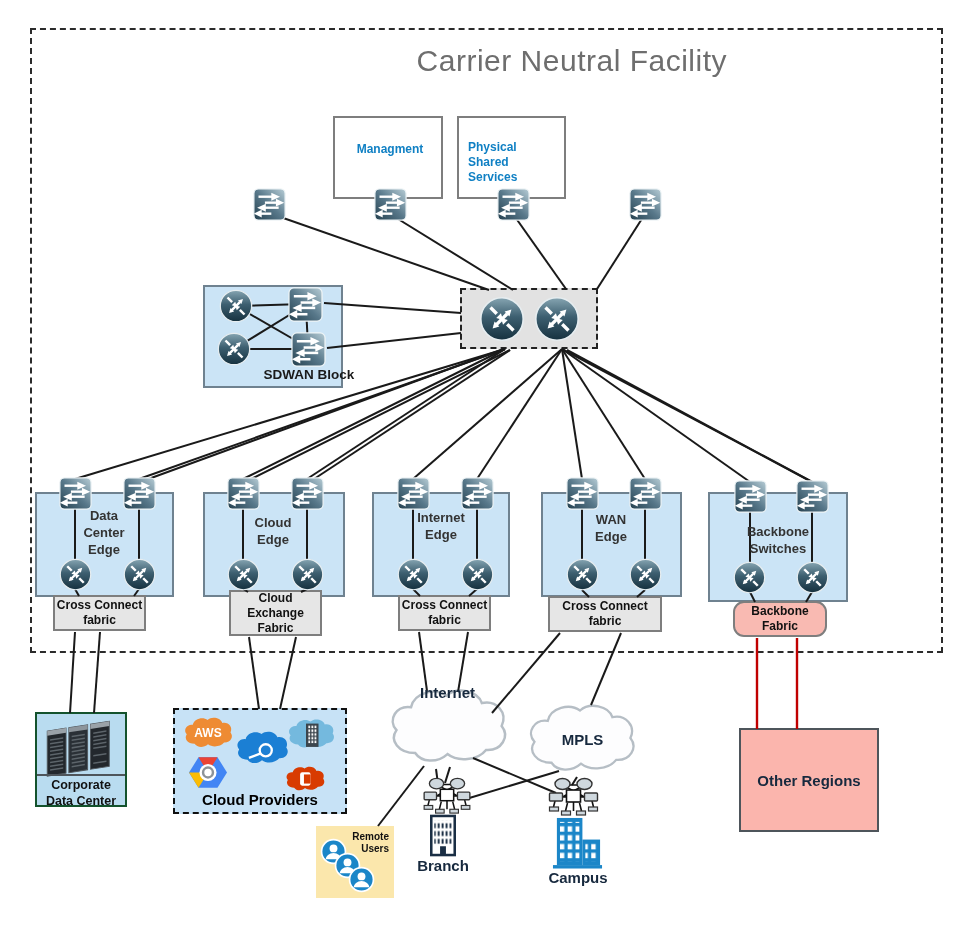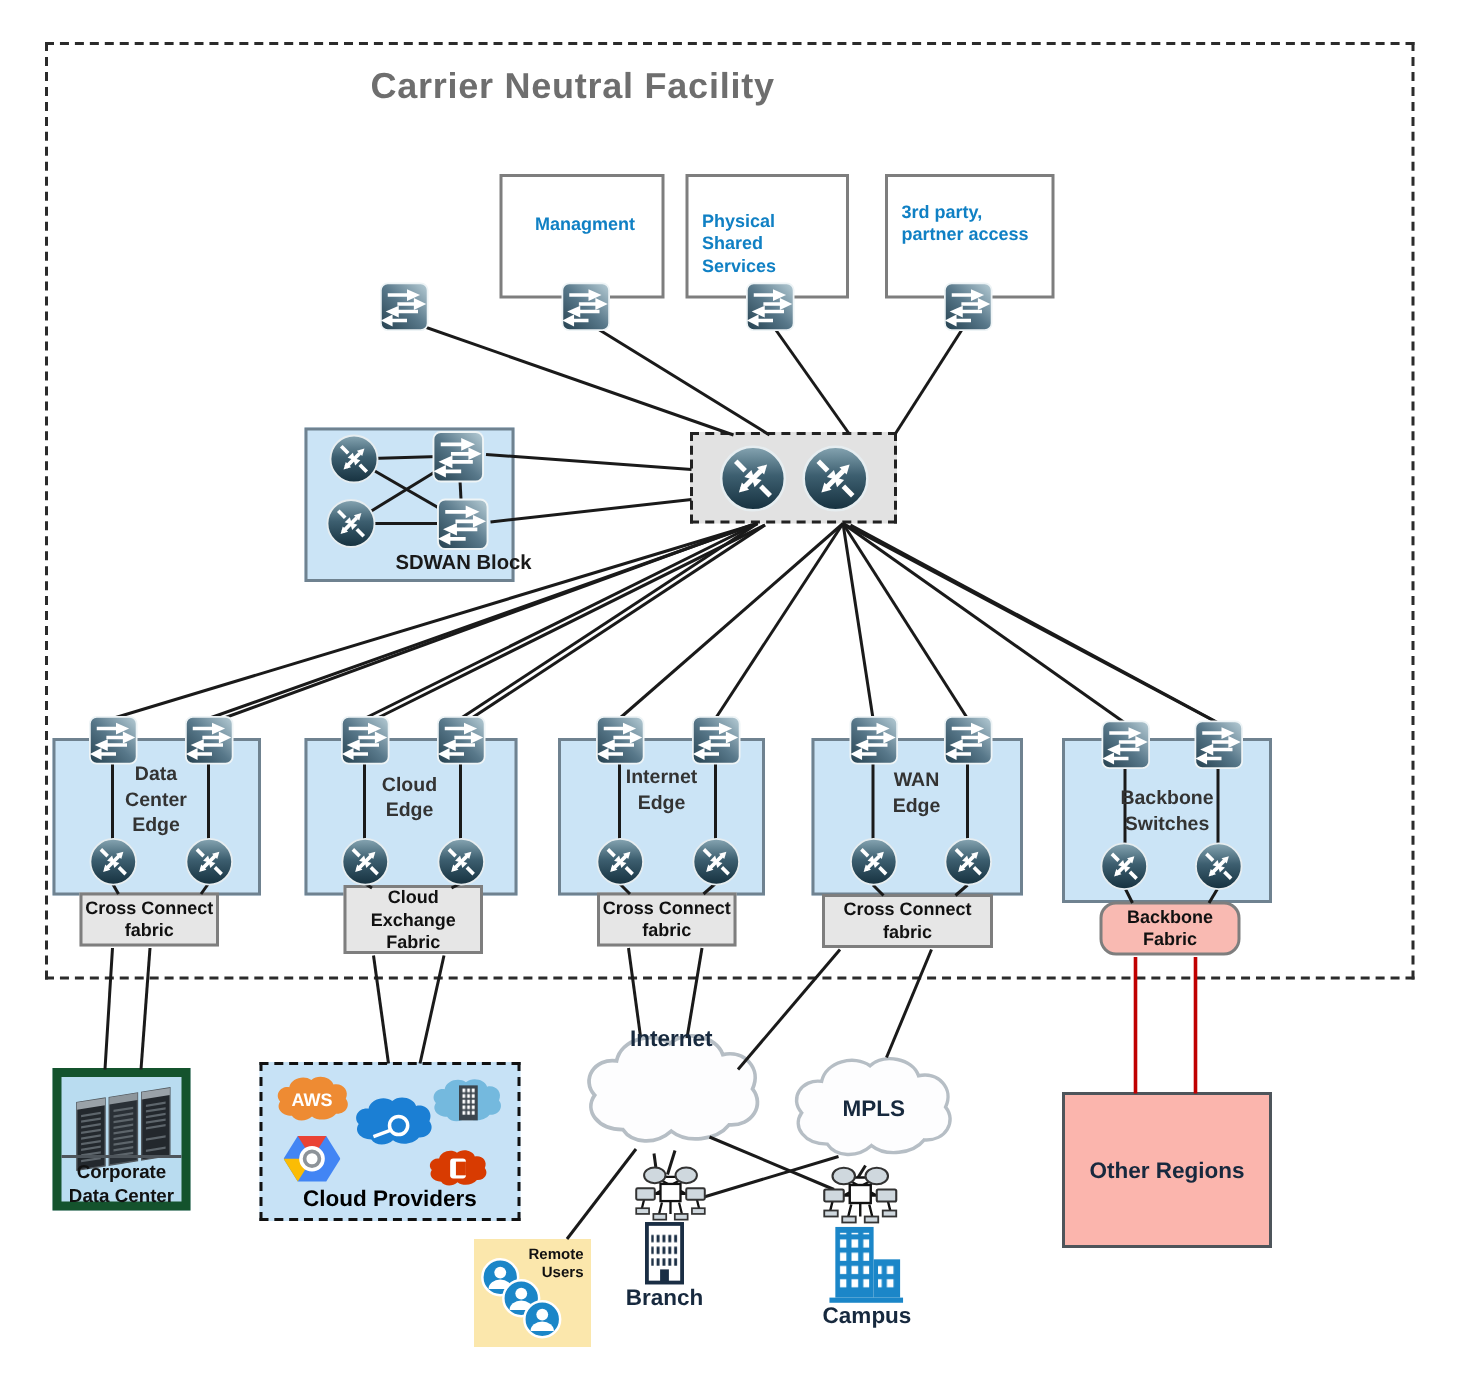--- a/index.html
+++ b/index.html
@@ -1,42 +1,42 @@
 <!DOCTYPE html>
 <html><head>
 <meta charset="utf-8">
 <style>
   html,body{margin:0;padding:0;background:#fff;}
   .stage{position:relative;width:974px;height:929px;background:#ffffff;
          font-family:"Liberation Sans",sans-serif;overflow:hidden;}
   .abs{position:absolute;box-sizing:border-box;}
   .z1{z-index:1}.z2{z-index:2}.z5{z-index:5}.z10{z-index:10}
   .outer{border:2px dashed #2b2b2b;}
-  .title{font-size:24px;font-weight:bold;color:#6e6e6e;text-align:left;letter-spacing:.5px;}
+  .title{font-size:30px;font-weight:normal;color:#6e6e6e;text-align:right;letter-spacing:.5px;}
   .svcbox{background:#fff;border:2px solid #7e7e7e;}
   .svclbl{color:#1080c4;font-weight:bold;font-size:12px;line-height:1.25;}
   .ctr{text-align:center;}
   .lft{text-align:left;}
   .blue{background:#cbe4f6;border:2px solid #6f8290;}
   .sdwanlbl{font-size:13.5px;font-weight:bold;color:#1a1a1a;text-align:center;margin-left:36px;}
   .hub{background:#e2e2e2;border:2px dashed #222;}
   .blklbl{font-size:13px;font-weight:bold;color:#333;text-align:center;line-height:1.3;}
   .fab{background:#e6e6e6;border:2px solid #7e7e7e;display:flex;align-items:center;justify-content:center;}
   .fab.pink{background:#f9bab2;}
   .fablbl{font-size:12px;font-weight:bold;color:#111;text-align:center;line-height:1.25;}
-  .corp{background:#b9dcf0;border:6px solid #14532d;}
+  .corp{background:#b9dcf0;border:2px solid #14532d;}
   .corplbl{font-size:12.5px;font-weight:bold;color:#111;text-align:center;line-height:1.25;
            border-top:2px solid #4e555b;padding-top:2px;}
   .cprov{background:#c7e2f6;border:2px dashed #111;}
   .cprovlbl{font-size:15px;font-weight:bold;color:#000;text-align:center;}
   .awstxt{color:#fff;font-weight:bold;font-size:12px;text-align:center;}
   .sitelbl{font-size:15px;font-weight:bold;color:#17293e;text-align:center;}
   .remote{background:#fbe7ac;}
   .remotelbl{font-size:10px;font-weight:bold;color:#111;text-align:right;line-height:1.2;}
-  .other{background:#fbb5ad;border:2px solid #4e555b;display:flex;align-items:center;justify-content:center;}
+  .other{background:#fbb5ad;border:2px solid #4e555b;display:flex;align-items:center;justify-content:center;margin-left:31px;}
 </style>
 </head>
 <body>
 
 <div class="stage">
 
   <svg width="0" height="0" style="position:absolute" aria-hidden="true">
     <defs>
       <linearGradient id="g-sw" x1="0" y1="1" x2="1" y2="0">
         <stop offset="0" stop-color="#24404f"></stop>
@@ -183,23 +183,20 @@
 
   <div class="abs z1 outer" style="left:30px;top:28px;width:913px;height:625px;"></div>
   <div class="abs z10 title" style="left:247px;top:44px;width:480px;">Carrier Neutral Facility</div>
 
   <div class="abs z2 svcbox" style="left:333px;top:116px;width:110px;height:83px;">
     <div class="svclbl ctr abs" style="left:8px;top:24px;width:94px;">Managment</div>
   </div>
   <div class="abs z2 svcbox" style="left:457px;top:116px;width:109px;height:83px;">
     <div class="svclbl lft abs" style="left:9px;top:22px;width:92px;">Physical Shared Services</div>
   </div>
-  <div class="abs z2 svcbox" style="left:590px;top:116px;width:113px;height:83px;">
-    <div class="svclbl lft abs" style="left:9px;top:16px;width:98px;">3rd party, partner access</div>
-  </div>
 
   <div class="abs z2 blue" style="left:203px;top:285px;width:140px;height:103px;">
     <div class="sdwanlbl abs" style="left:0;bottom:4px;width:100%;">SDWAN Block</div>
   </div>
 
   <div class="abs z2 hub" style="left:460px;top:288px;width:138px;height:61px;"></div>
 
   <div class="abs z2 blue" style="left:35px;top:492px;width:139px;height:105px;"></div>
   <div class="abs z2 blue" style="left:203px;top:492px;width:142px;height:105px;"></div>
   <div class="abs z2 blue" style="left:372px;top:492px;width:138px;height:105px;"></div>

